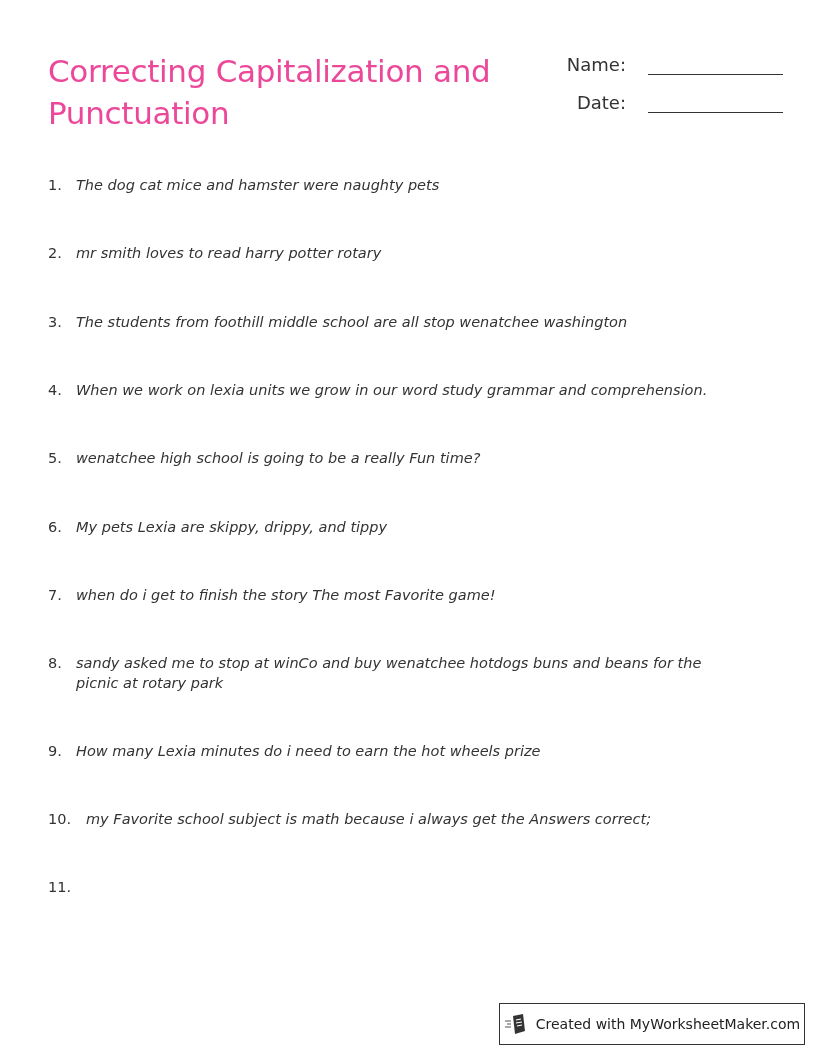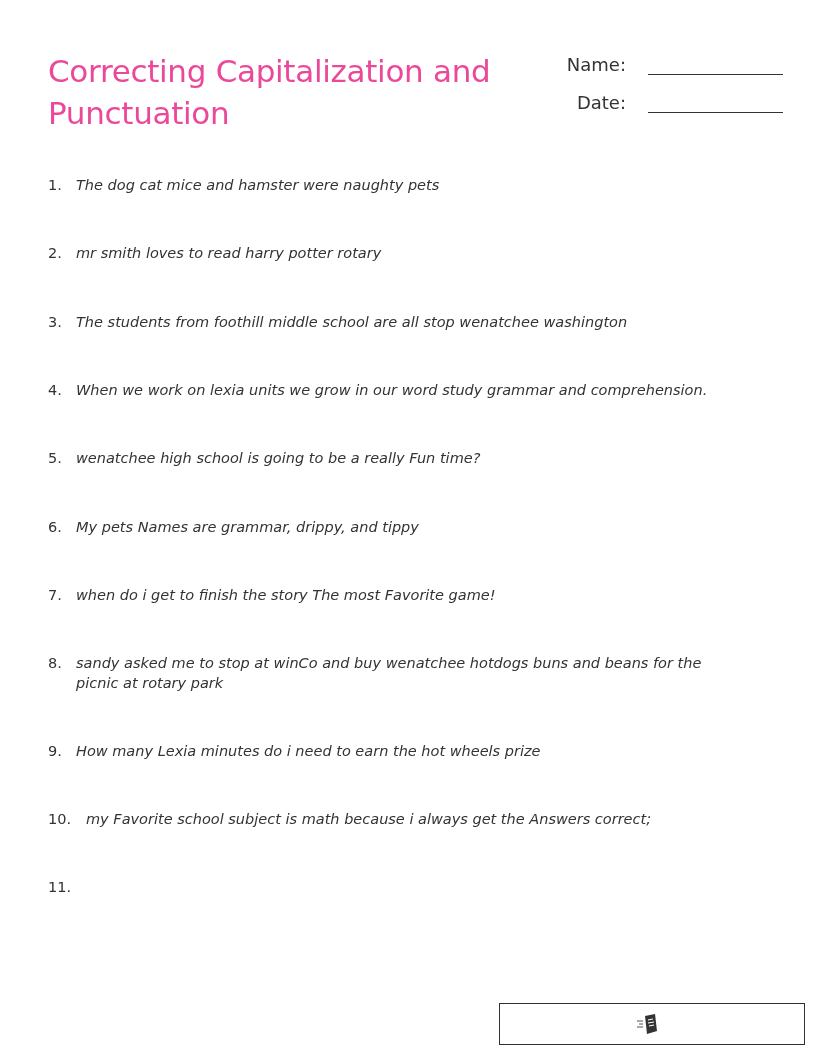--- a/index.html
+++ b/index.html
@@ -61,21 +61,21 @@
 <div class="question" style="top:380px">
   <span class="q-num">4.</span>
   <span class="q-text">When we work on lexia units we grow in our word study grammar and comprehension.</span>
 </div>
 <div class="question" style="top:448px">
   <span class="q-num">5.</span>
   <span class="q-text">wenatchee high school is going to be a really Fun time?</span>
 </div>
 <div class="question" style="top:517px">
   <span class="q-num">6.</span>
-  <span class="q-text">My pets Names are grammar, drippy, and tippy</span>
+  <span class="q-text">My pets Lexia are skippy, drippy, and tippy</span>
 </div>
 <div class="question" style="top:585px">
   <span class="q-num">7.</span>
   <span class="q-text">when do i get to finish the story The most Favorite game!</span>
 </div>
 <div class="question" style="top:653px">
   <span class="q-num">8.</span>
   <span class="q-text">sandy asked me to stop at winCo and buy wenatchee hotdogs buns and beans for the picnic at rotary park</span>
 </div>
 <div class="question" style="top:741px">
@@ -92,13 +92,14 @@
 </div>
 
 <div class="footer">
   <svg width="24" height="22" viewBox="0 0 24 22">
     <line x1="1" y1="8" x2="7" y2="8" stroke="#555" stroke-width="1"></line>
     <line x1="3" y1="11" x2="7" y2="11" stroke="#555" stroke-width="1"></line>
     <line x1="1" y1="14" x2="7" y2="14" stroke="#555" stroke-width="1"></line>
     <path d="M9 3 L19 1 L21 18 L11 21 Z" fill="#333"></path>
     <path d="M12 7 L17 6 M12 10 L18 9 M13 13 L18 12" stroke="#fff" stroke-width="1.2"></path>
   </svg>
+  <span>Created with MyWorksheetMaker.com</span>
 </div>
 
 </body></html>

